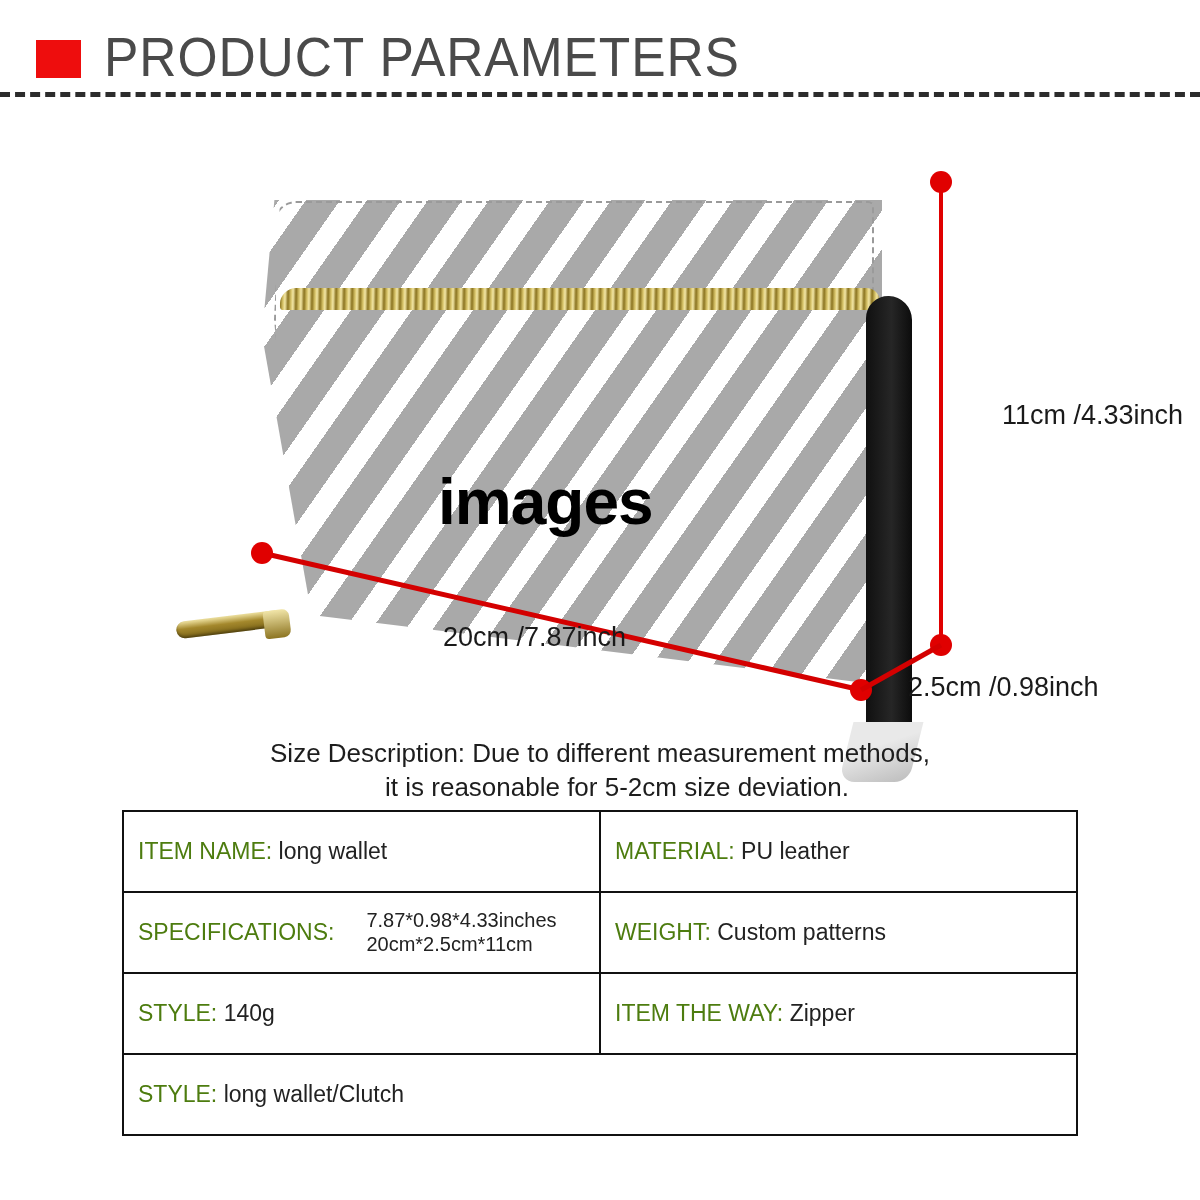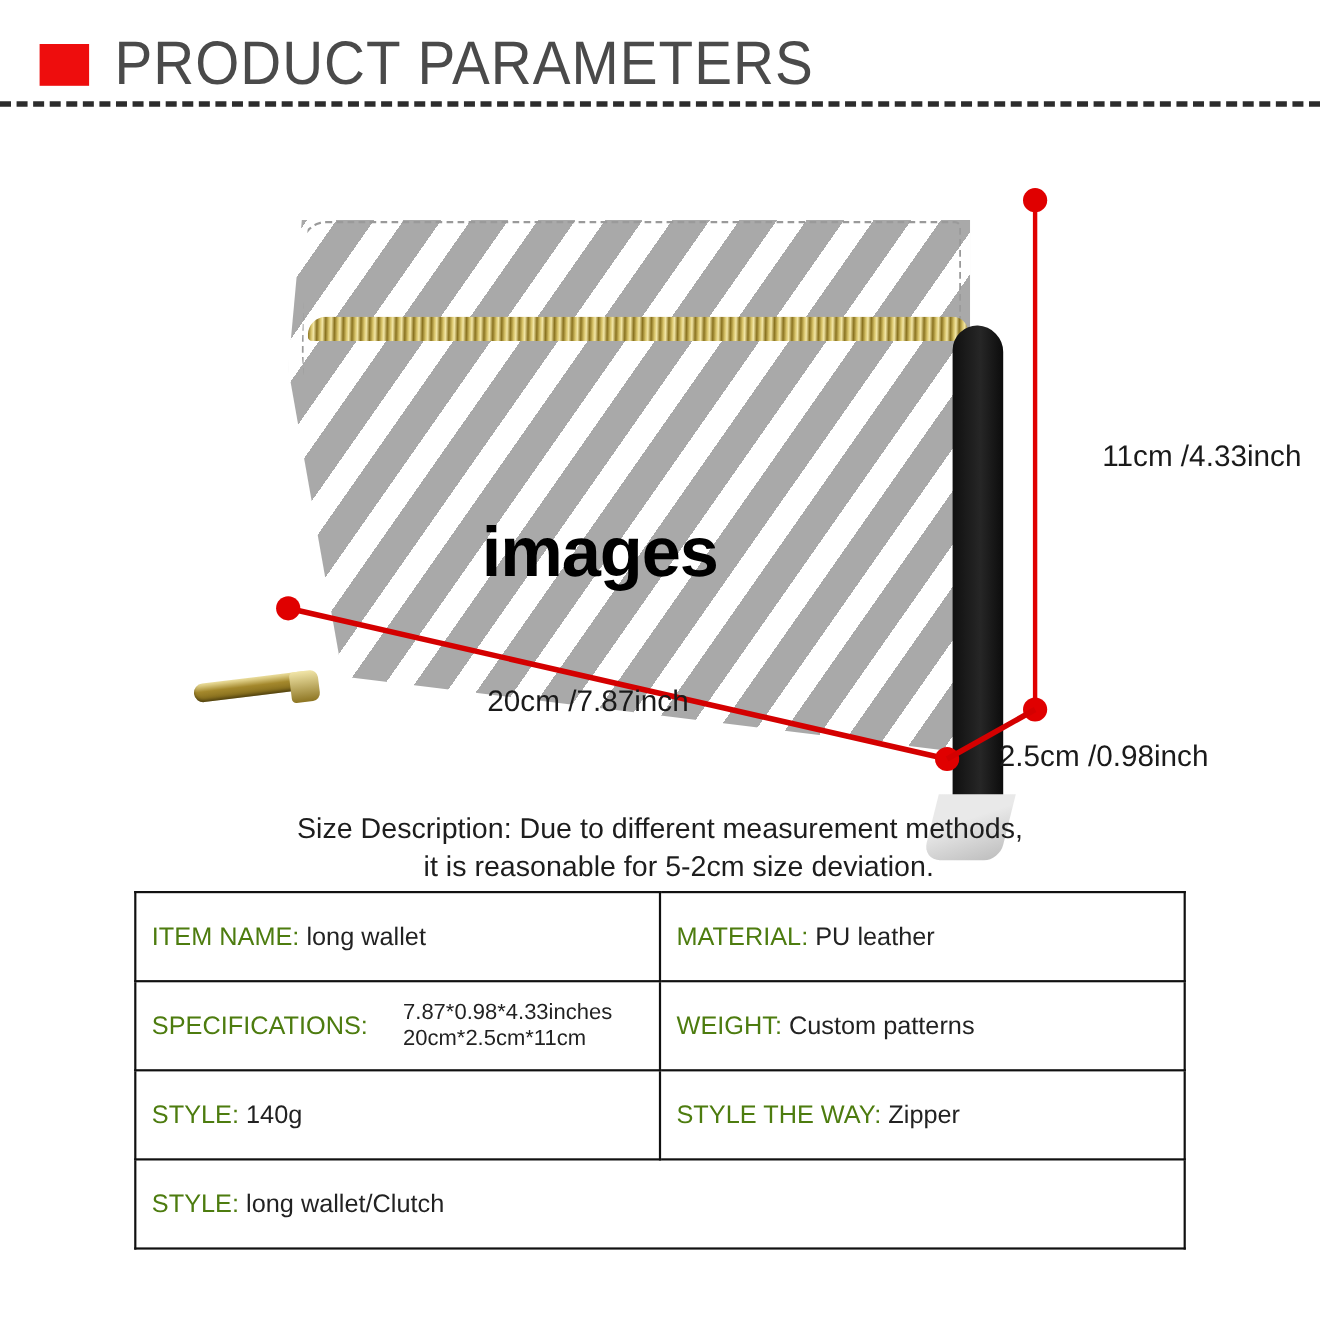--- a/index.html
+++ b/index.html
@@ -308,21 +308,21 @@
         <span class="k">WEIGHT: </span>
         <span class="v">Custom patterns</span>
       </td>
     </tr>
     <tr>
       <td>
         <span class="k">STYLE: </span>
         <span class="v">140g</span>
       </td>
       <td>
-        <span class="k">STYLE THE WAY: </span>
+        <span class="k">ITEM THE WAY: </span>
         <span class="v">Zipper</span>
       </td>
     </tr>
     <tr>
       <td colspan="2">
         <span class="k">STYLE: </span>
         <span class="v">long wallet/Clutch</span>
       </td>
     </tr>
   </tbody>

